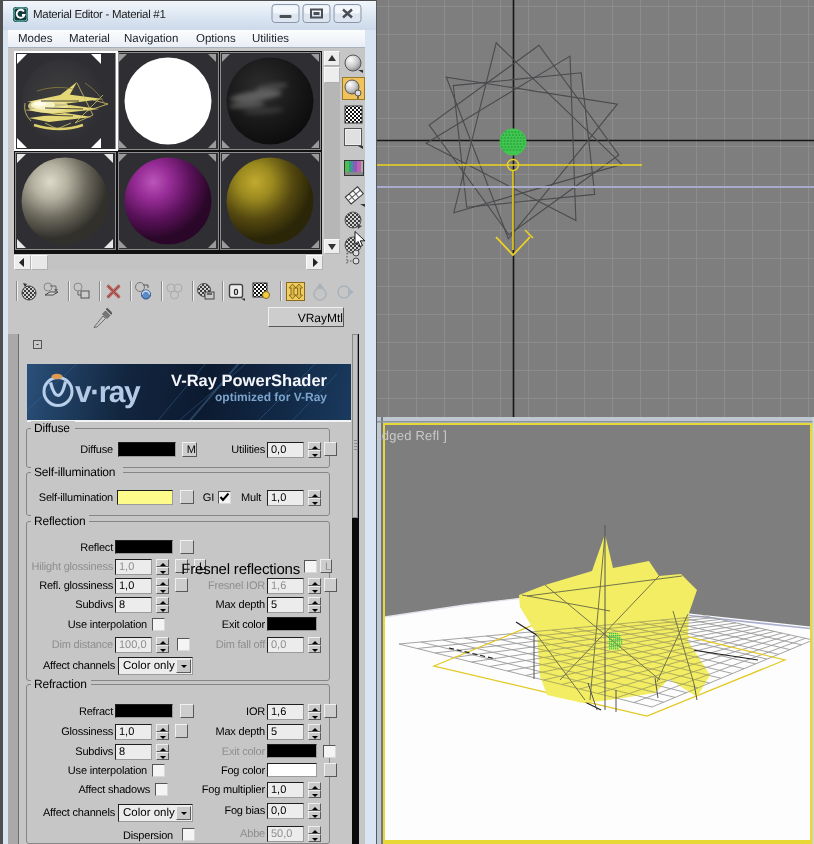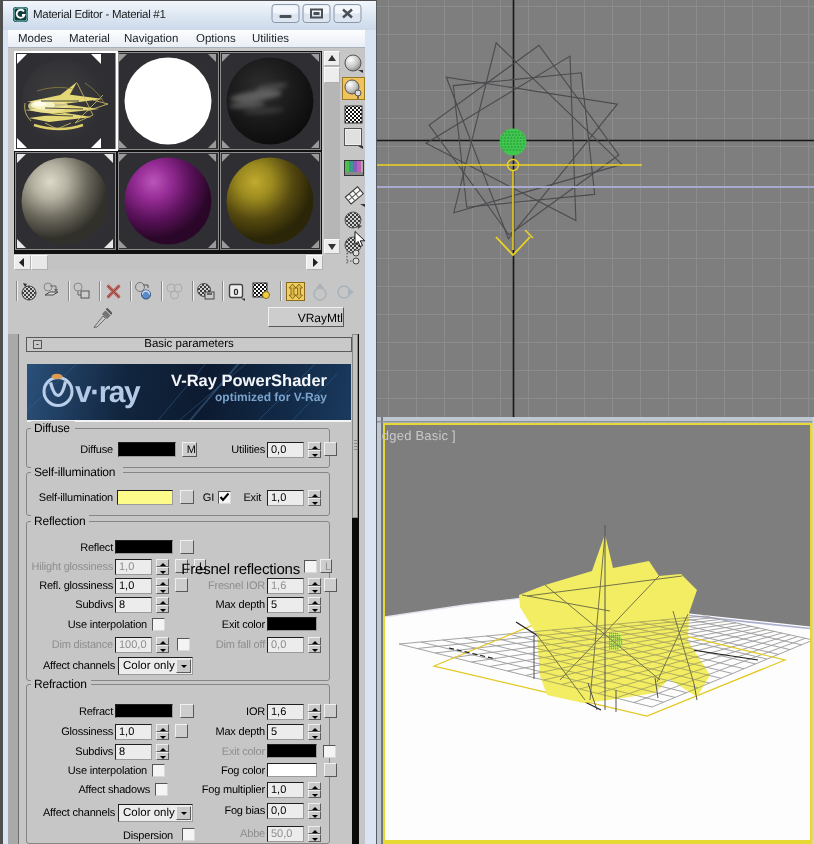--- a/index.html
+++ b/index.html
@@ -255,21 +255,21 @@
           <rect x="242.0" y="223.6" width="1.3" height="1.3"></rect>
           <rect x="242.0" y="225.5" width="1.3" height="1.3"></rect>
           <rect x="242.0" y="227.4" width="1.3" height="1.3"></rect>
           <rect x="242.0" y="229.3" width="1.3" height="1.3"></rect>
           <rect x="244.0" y="221.7" width="1.3" height="1.3"></rect>
           <rect x="244.0" y="223.6" width="1.3" height="1.3"></rect>
           <rect x="244.0" y="225.5" width="1.3" height="1.3"></rect>
         </g>
       </g>
     </svg>
-<div class="abs" style="left:373px;top:428px;font-size:13px;color:#c9c9c9;z-index:5;letter-spacing:0.2px">Edged Basic ]</div>
+<div class="abs" style="left:373px;top:428px;font-size:13px;color:#c9c9c9;z-index:5;letter-spacing:0.2px">Edged Refl ]</div>
 <div class="abs" style="left:0;top:0;width:411px;height:844px;z-index:10">
 <div class="abs" style="left:0;top:0;width:377px;height:844px;background:#4f4f4f"></div>
 <div class="abs" style="left:376px;top:0;width:1px;height:844px;background:#585b5e"></div>
 <div class="abs" style="left:3px;top:1px;width:373px;height:843px;background:#d9e5f3"></div>
 <div class="abs" style="left:3px;top:1px;width:373px;height:29px;background:linear-gradient(#f2f6fb,#dfe9f4 45%,#ccd9ea)"></div>
 <svg class="abs" style="left:13px;top:6px" width="15" height="17" viewBox="0 0 15 17">
 <rect x="0" y="1" width="15" height="15" rx="3" fill="#123c3c"></rect>
 <rect x="1" y="2" width="13" height="13" rx="2.5" fill="none" stroke="#7fd4cf" stroke-width="1"></rect>
 <path d="M11 5.5 A4 4 0 1 0 11.5 9 L9 9" fill="none" stroke="#fff" stroke-width="1.8"></path>
 </svg>
@@ -638,21 +638,20 @@
 <path d="M3 20 L11 10 L13.5 12.5 L5 21 L2 21.5 Z" fill="#c8c8c8" stroke="#555" stroke-width="0.8"></path>
 <path d="M10.5 8 L13.5 5 L18 9.5 L15 12.5 Z" fill="#777" stroke="#444" stroke-width="0.6"></path>
 <path d="M14.5 2.5 L20 8" stroke="#555" stroke-width="2.2"></path>
       </svg>
 <div class="bt" style="left:268px;top:307px;width:76px;height:20px;line-height:20px;font-size:12px">VRayMtl</div>
 <div class="abs" style="left:8px;top:334px;width:10px;height:510px;background:#a9a9a9"></div>
 <div class="abs" style="left:18px;top:334px;width:1px;height:510px;background:#6e6e6e"></div>
 <div class="abs" style="left:352px;top:334px;width:7px;height:510px;background:#0a0a0a"></div>
 <div class="abs" style="left:352px;top:334px;width:6px;height:184px;background:#c2c2c2;border:1px solid #888"></div>
 <div class="abs" style="left:354px;top:440px;width:3px;height:12px;background:repeating-linear-gradient(#888 0,#888 1px,transparent 1px,transparent 3px)"></div>
-<div class="abs" style="left:26px;top:337px;width:326px;height:15px;background:#c9c9c9;border:1px solid #5a5a5a;font-size:11.5px;color:#000;text-align:center;line-height:13px">Basic parameters</div>
 <div class="abs" style="left:33px;top:340px;width:9px;height:9px;background:#c9c9c9;border:1px solid #555;line-height:7px;font-size:9px;text-align:center">-</div>
 <div class="abs" style="left:27px;top:364px;width:324px;height:56px;background:linear-gradient(100deg,#2a507a 0%,#12263f 30%,#0c1a30 55%,#122a48 80%,#1a3a5e 100%);overflow:hidden">
 <svg width="324" height="56" viewBox="0 0 324 56">
 <g stroke="#3a6a9a" stroke-width="1" opacity="0.45">
 <line x1="128" y1="60" x2="185" y2="-8"></line>
             <line x1="148" y1="60" x2="235" y2="-14"></line>
             <line x1="-6" y1="52" x2="58" y2="-8"></line>
             <line x1="228" y1="60" x2="292" y2="-4"></line>
             <line x1="262" y1="60" x2="310" y2="10"></line>
           </g>
@@ -688,21 +687,21 @@
 <div class="gl" style="left:31px;top:465px;width:92px">Self-illumination</div>
 <div class="lb" style="left:-37px;top:492px;width:150px;font-size:11px">Self-illumination</div>
 <div class="cs" style="left:117px;top:490px;width:56px;height:15px;background:#fdfc8a"></div>
 <div class="bt" style="left:180px;top:490px;width:14px;height:14px;line-height:14px"></div>
 <div class="lb" style="left:64px;top:492px;width:150px;font-size:11px">GI</div>
 <div class="ck" style="left:218px;top:491px">
         <svg width="11" height="11" viewBox="0 0 11 11">
           <path d="M1.5 5 L4 8 L9.5 1.5" stroke="#000" stroke-width="2" fill="none"></path>
         </svg>
       </div>
-<div class="lb" style="left:111px;top:492px;width:150px;font-size:11px">Exit</div>
+<div class="lb" style="left:111px;top:492px;width:150px;font-size:11px">Mult</div>
 <div class="fd" style="left:267px;top:490px;width:37px">1,0</div>
 <div class="sp" style="left:308px;top:490px">
         <div class="su">
           <i class="tu"></i>
         </div>
         <div class="sd">
           <i class="td"></i>
         </div>
       </div>
 <div class="gp" style="left:26px;top:521px;width:304px;height:160px"></div>

